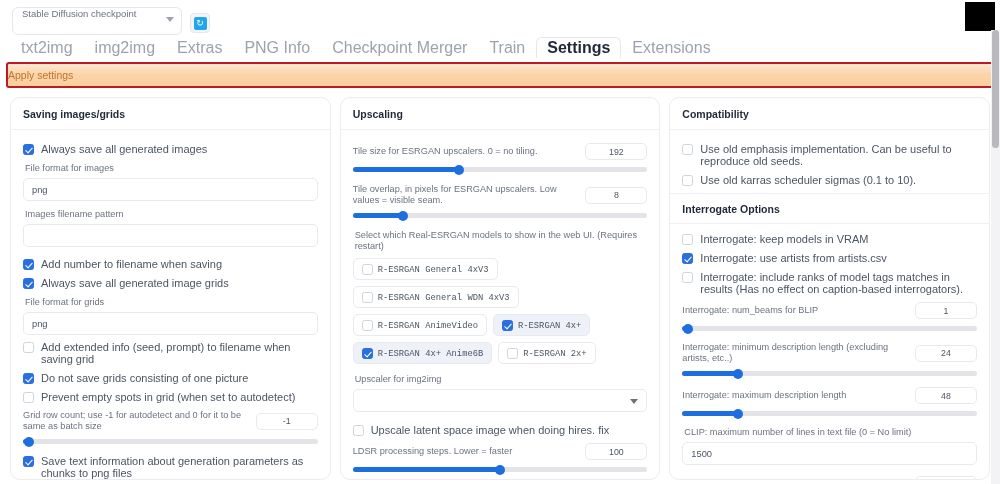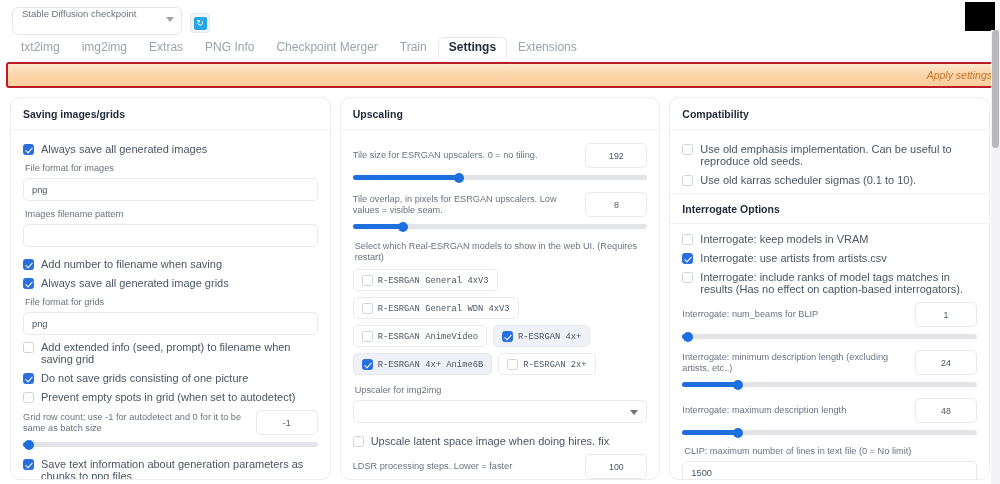--- a/index.html
+++ b/index.html
@@ -77,21 +77,21 @@
   }
 
   
   .tabs {
     position: relative;
     display: flex;
     align-items: flex-end;
     gap: 0;
     padding-left: 10px;
     height: 20px;
-    font-size: 12px;
+    font-size: 16px;
   }
   .tab {
     padding: 3px 10px 4px 10px;
     color: #9ca3af;
     cursor: pointer;
     border: 1px solid transparent;
     border-bottom: none;
     border-radius: 6px 6px 0 0;
     white-space: nowrap;
     line-height: 13px;
@@ -107,23 +107,22 @@
 
   
   .apply-banner {
     margin: 4px 6px 0 6px;
     height: 26px;
     border: 2px solid #bb1b26;
     border-radius: 3px;
     background: linear-gradient(180deg,#fde8cf 0%, #fbd4a8 50%, #fbcf9d 100%);
     display: flex;
     align-items: center;
-    justify-content: flex-end;
+    justify-content: flex-start;
     cursor: pointer;
-    font-style: italic;
   }
   .apply-banner span {
     font-size: 10.5px;
     color: #c2752a;
     font-weight: normal;
   }
 
   
   .columns {
     display: flex;
@@ -223,21 +222,21 @@
     gap: 6px;
   }
   .slider-head .lbl {
     font-size: 9.2px;
     color: #6b7280;
     line-height: 11px;
     flex: 1 1 auto;
   }
   .num-box {
     flex: 0 0 auto;
-    width: 62px; height: 25px;
+    width: 62px; height: 17px;
     border: 1px solid #e8e8ee;
     border-radius: 5px;
     background: #fff;
     font-size: 8.8px;
     color: #4b5563;
     display: flex; align-items: center; justify-content: center;
   }
   .track {
     position: relative;
     height: 5px;

